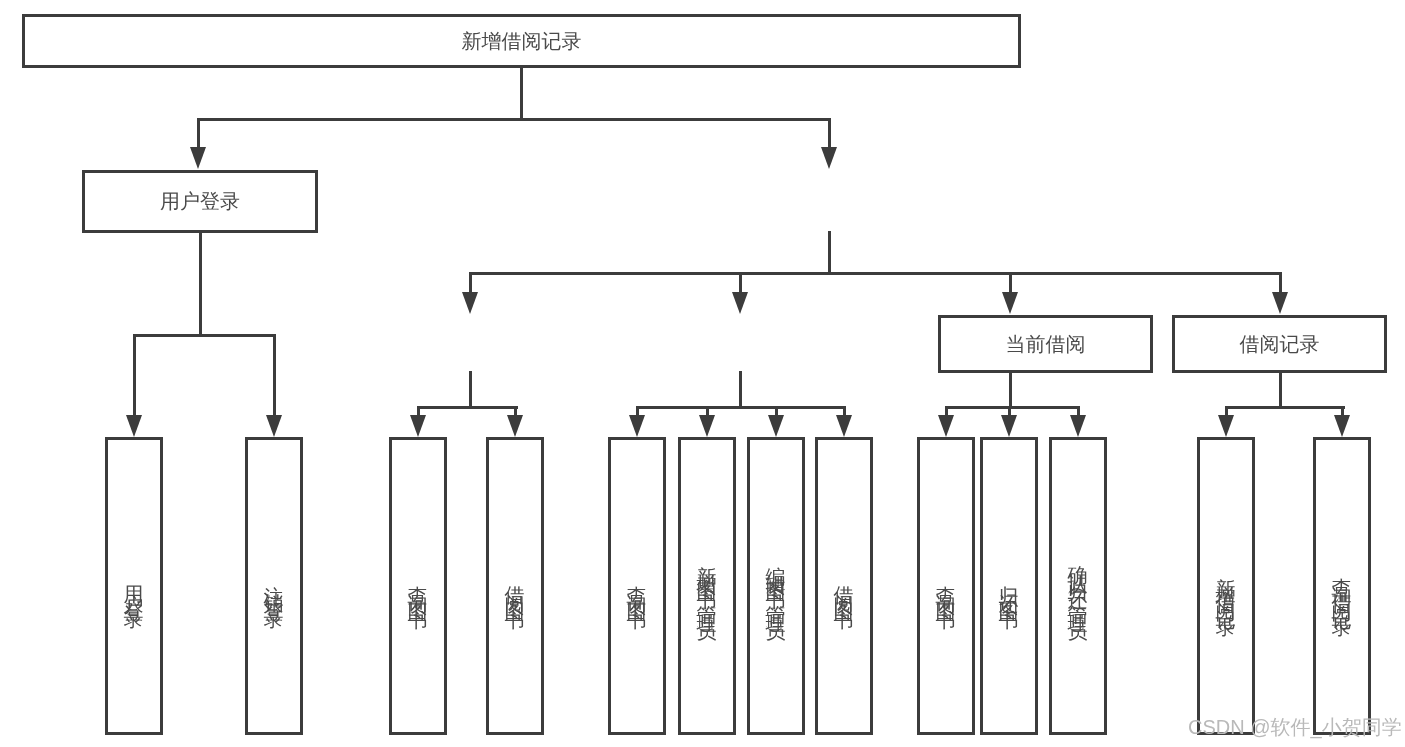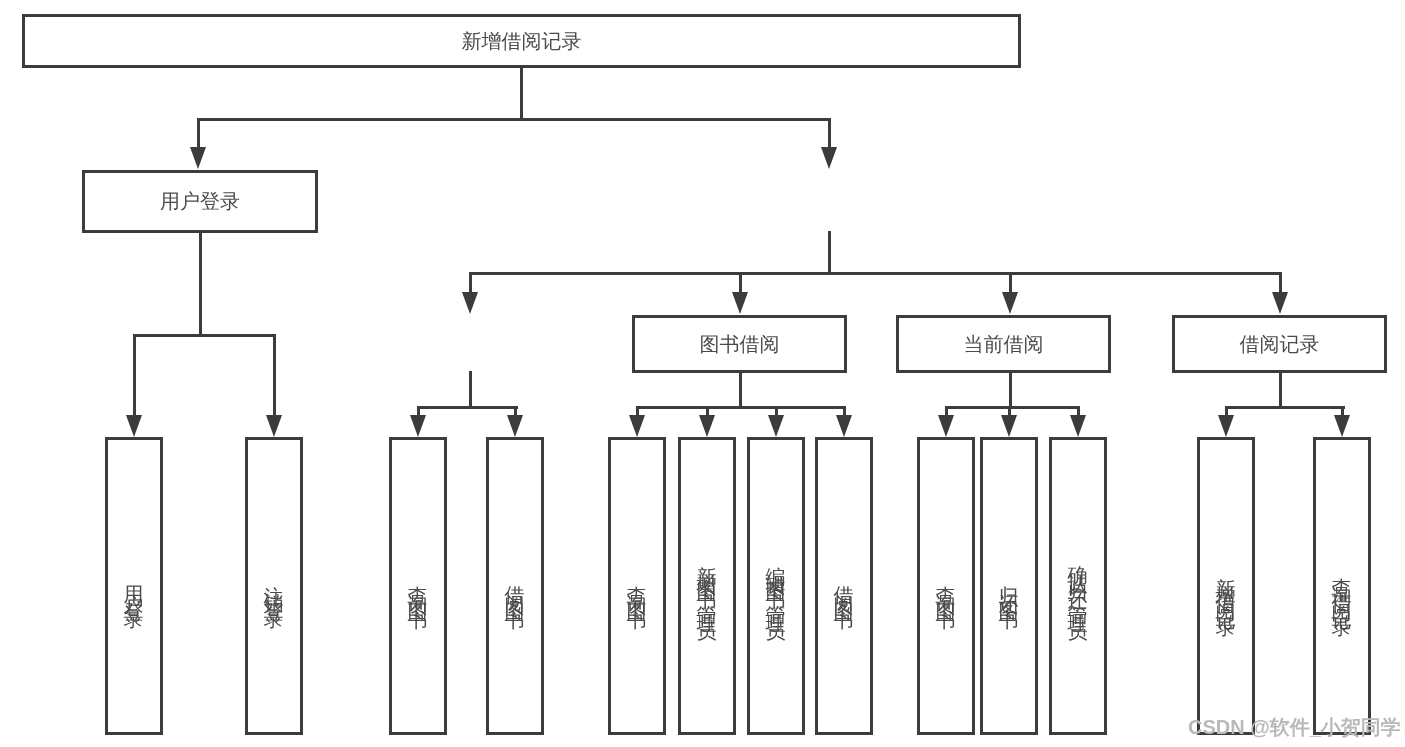--- a/index.html
+++ b/index.html
@@ -43,34 +43,32 @@
     border-left:8px solid transparent;
     border-right:8px solid transparent;
     border-top:22px solid var(--line);
   }
   .watermark{
     position:absolute;
     left:1188px;top:714px;
     font-size:20px;
     color:var(--wm);
     white-space:nowrap;
-    font-weight:bold;
   }
 </style>
 </head>
 <body>
 
 <div class="canvas">
 
   <div class="box root">新增借阅记录</div>
 
   <div class="box l2" style="left:82px">用户登录</div>
 
-  <div class="box l3" style="left:632px">图书借阅</div>
-  <div class="box l3" style="left:896px">当前借阅</div>
+  <div class="box l3" style="left:938px">当前借阅</div>
   <div class="box l3" style="left:1172px">借阅记录</div>
 
   <div class="box leaf" style="left:105px">用户登录</div>
   <div class="box leaf" style="left:245px">注销登录</div>
 
   <div class="box leaf" style="left:389px">查询图书</div>
   <div class="box leaf" style="left:486px">借阅图书</div>
 
   <div class="box leaf" style="left:608px">查询图书</div>
   <div class="box leaf" style="left:678px">新增图书（管理员）</div>

